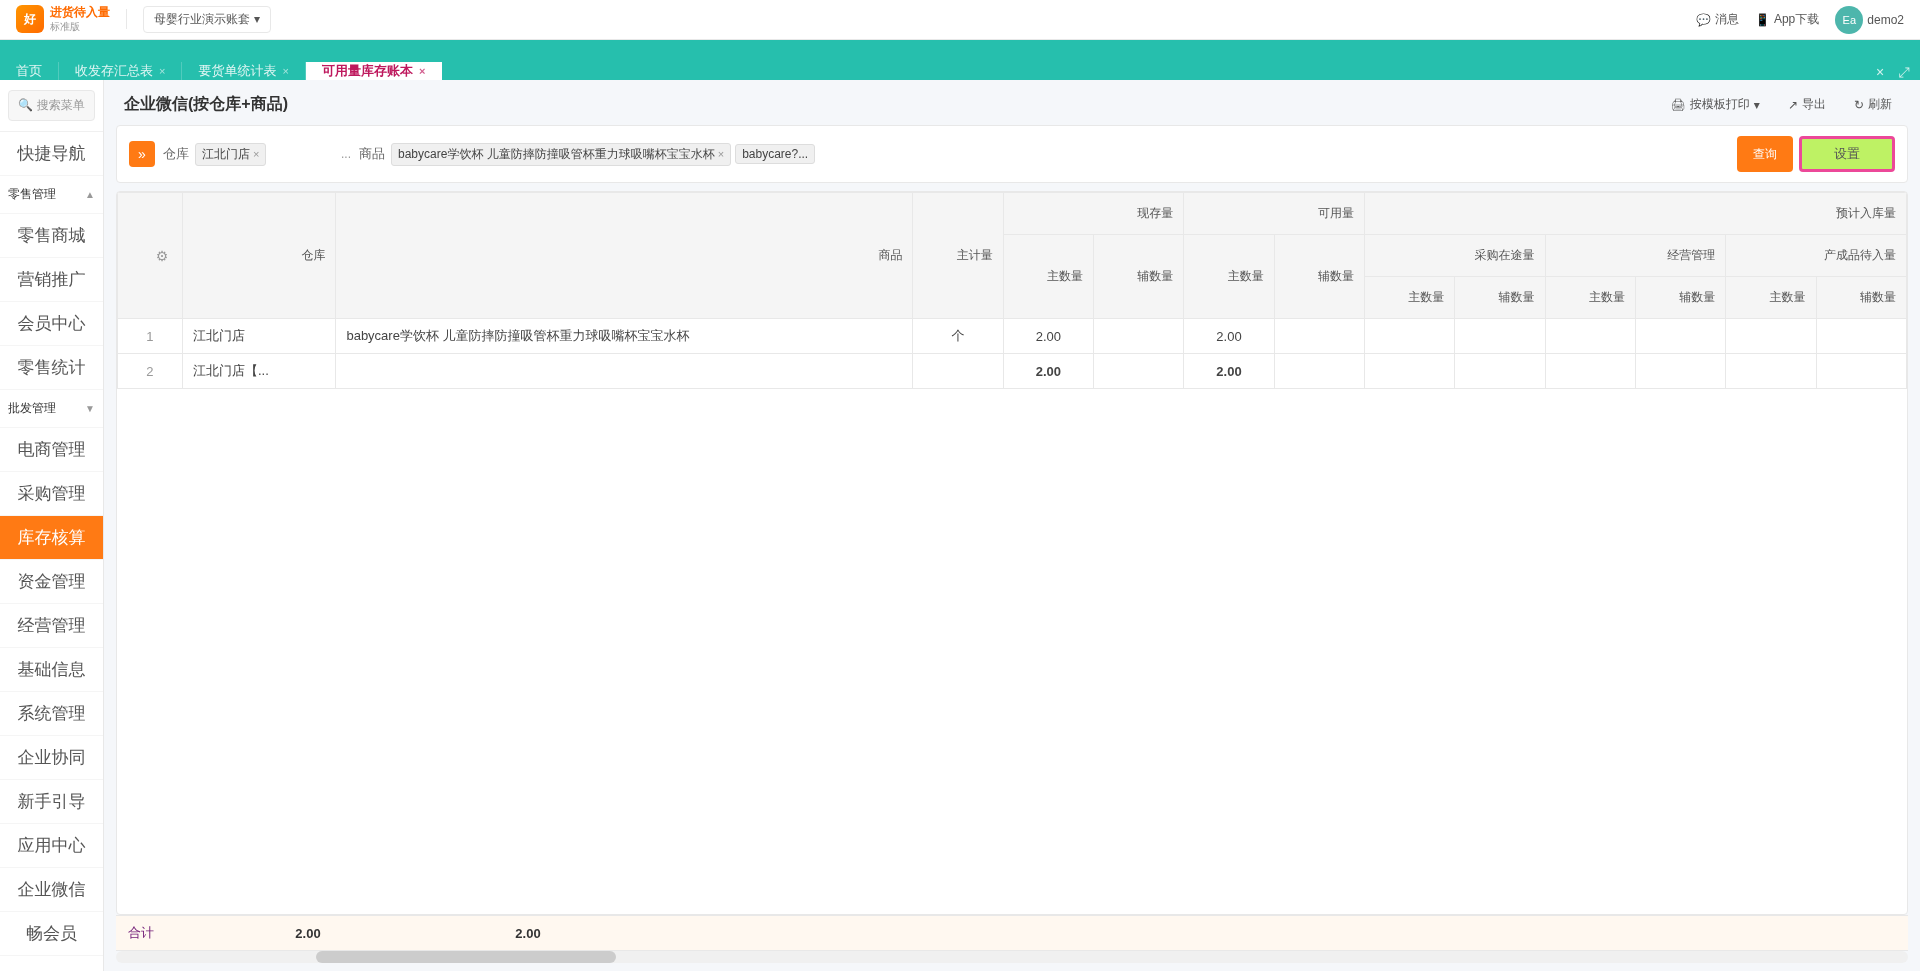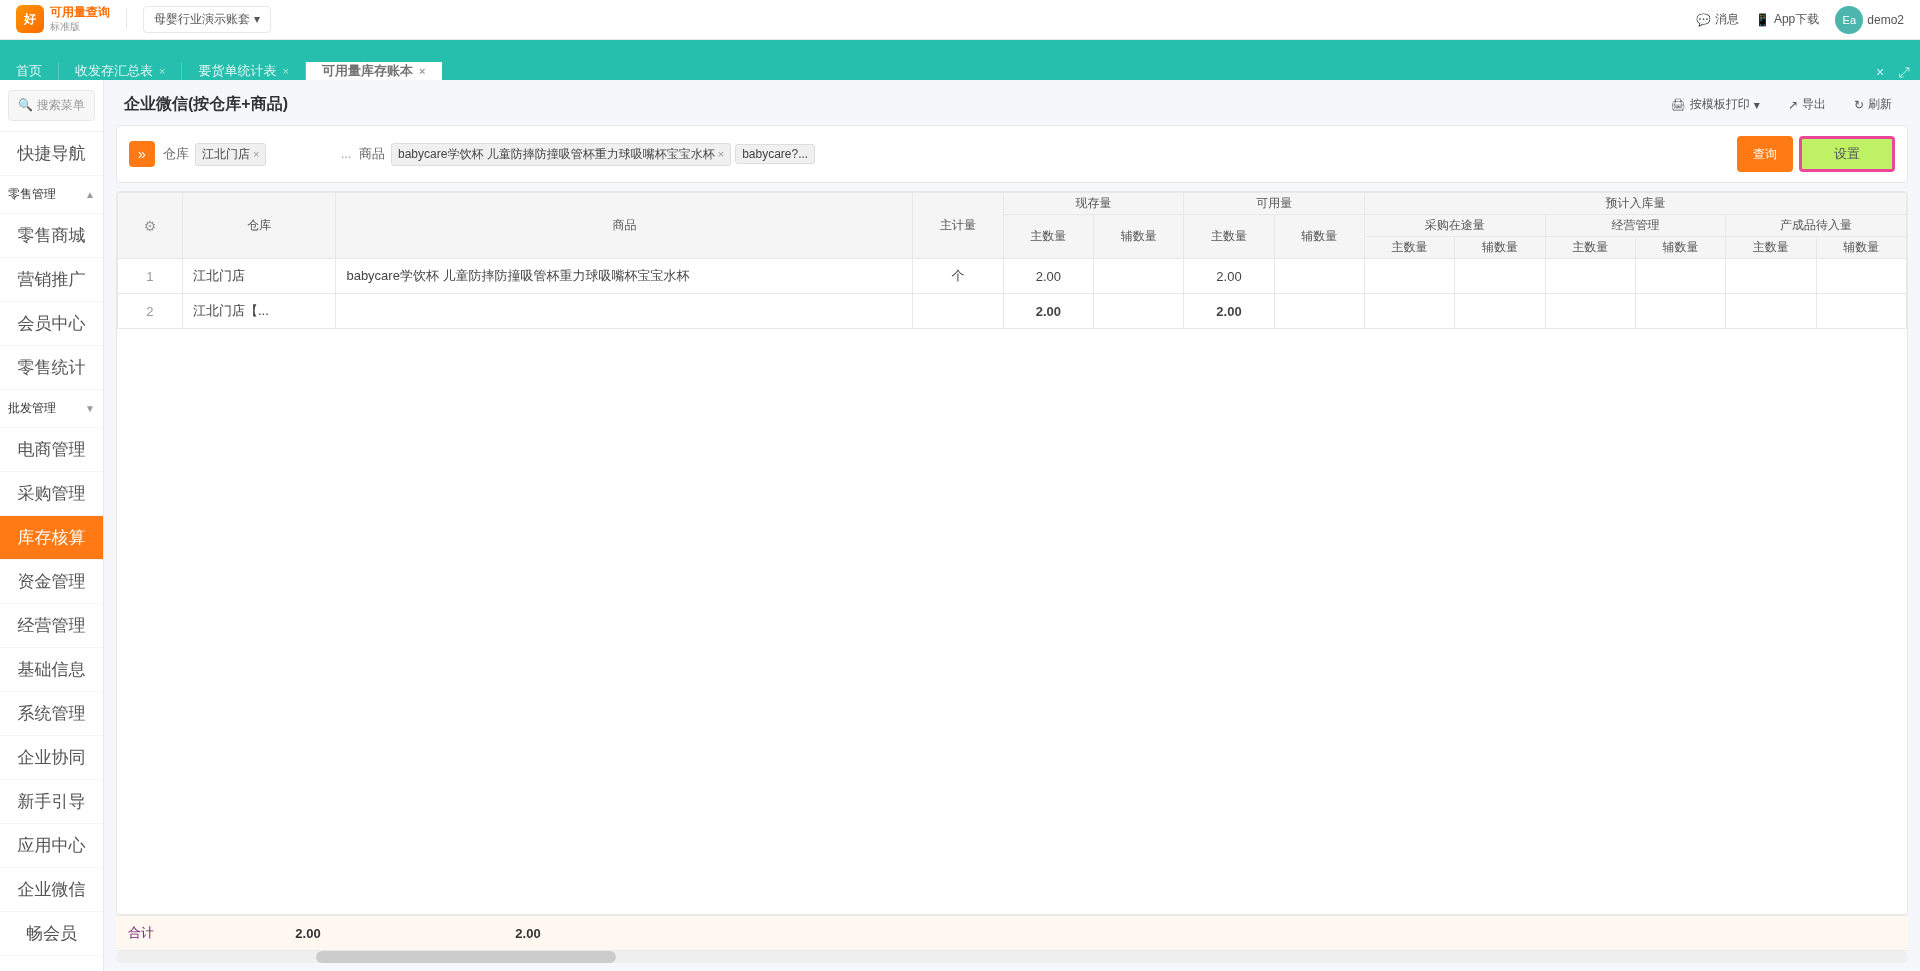--- a/index.html
+++ b/index.html
@@ -41,21 +41,21 @@
       padding: 0 16px;
       font-size: 13px;
       color: rgba(255,255,255,0.85);
       cursor: pointer;
       gap: 6px;
       border-right: 1px solid rgba(255,255,255,0.2);
       white-space: nowrap;
     }
     .tab-item.active {
       background: #fff;
-      color: #737373;
+      color: #be185d;
       font-weight: bold;
     }
     .tab-close { font-size: 11px; opacity: 0.7; }
     .tab-spacer { flex: 1; }
     .tab-window-btns { display: flex; align-items: center; padding: 0 8px; gap: 8px; }
     .win-btn { width: 16px; height: 16px; display: flex; align-items: center; justify-content: center; color: rgba(255,255,255,0.8); cursor: pointer; font-size: 14px; }
 
     
     .main-layout { display: flex; flex: 1; overflow: hidden; }
 
@@ -223,22 +223,22 @@
     }
 
     table {
       width: 100%;
       border-collapse: collapse;
       font-size: 13px;
     }
 
     thead tr { background: #f5f5f5; }
     thead th {
-      padding: 2px 10px;
-      text-align: center;
+      padding: 12px 10px;
+      text-align: right;
       color: #555;
       font-weight: normal;
       border: 1px solid #e8e8e8;
       white-space: nowrap;
       font-size: 12px;
     }
     tbody tr { background: #fff; }
     tbody td {
       padding: 8px 10px;
       text-align: center;
@@ -304,21 +304,21 @@
     ::-webkit-scrollbar-thumb { background: #ccc; border-radius: 3px; }
   </style>
 </head>
 <body>
 
 <div class="top-bar">
   <div class="top-bar-left">
     <div class="logo-area">
       <div class="logo-icon">好</div>
       <div>
-        <div class="logo-text">可用量查询</div>
+        <div class="logo-text">进货待入量</div>
         <div class="logo-sub">标准版</div>
       </div>
     </div>
     <div class="divider-v"></div>
     <div class="industry-selector">
       <span>母婴行业演示账套</span>
       <span>▾</span>
     </div>
   </div>
   <div class="top-bar-right">

